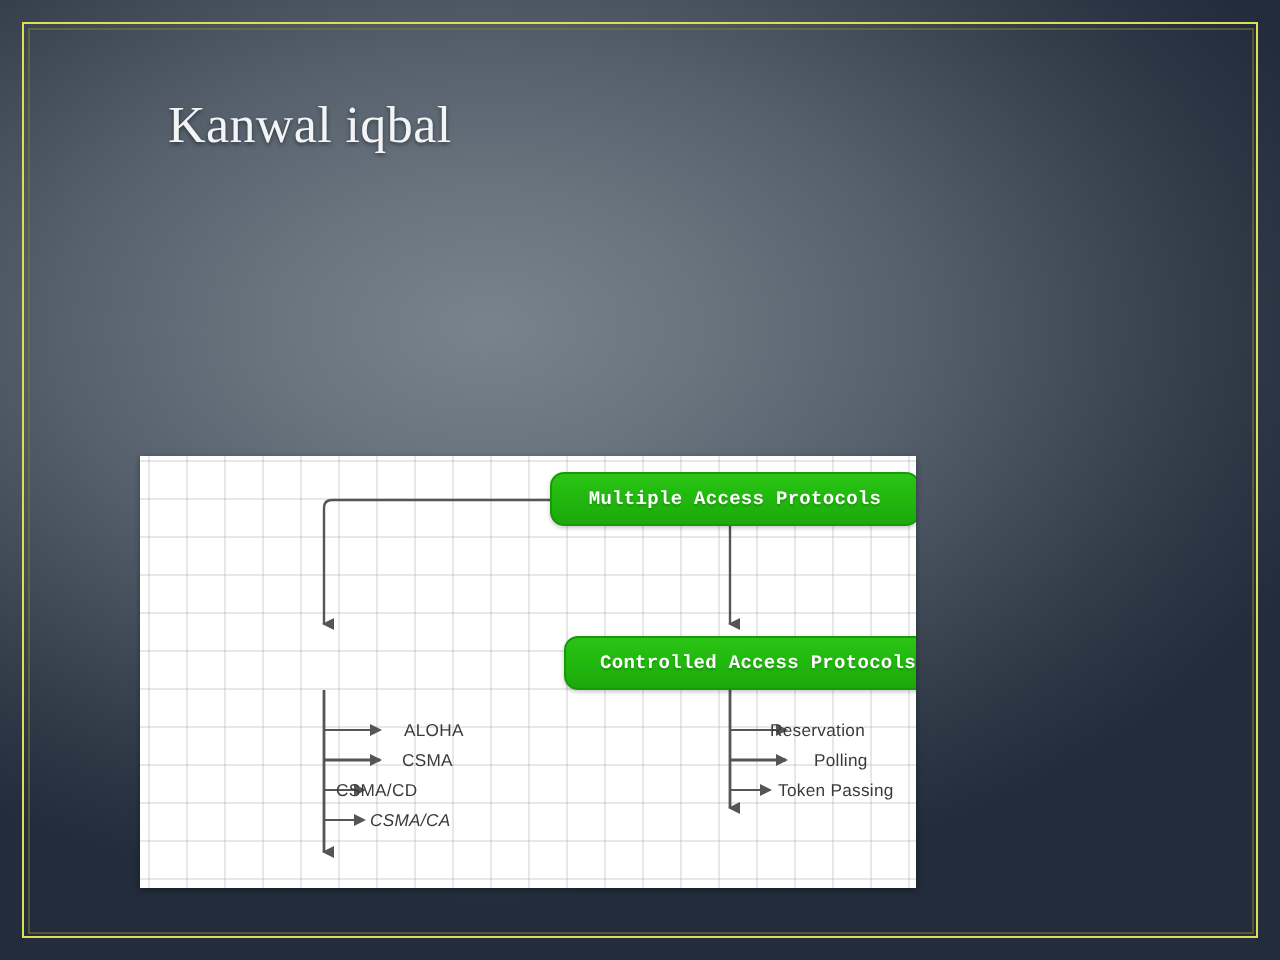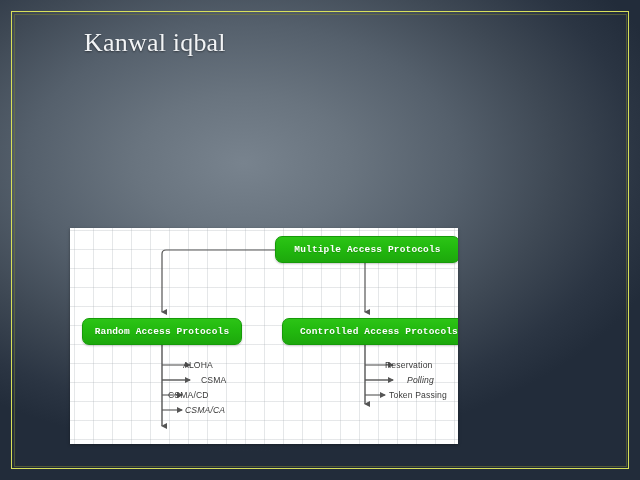--- a/index.html
+++ b/index.html
@@ -47,21 +47,21 @@
     top: 1.5px;
     right: 1.5px;
     bottom: 1.5px;
     border: 0.8px solid rgba(120,128,52,0.55);
   }
 
   
   .title-block {
     position: absolute;
     left: 84px;
-    top: 28px;
+    top: 48px;
     width: 440px;
     color: #f2f4f6;
     font-family: "Liberation Serif", "DejaVu Serif", serif;
     font-size: 26px;
     line-height: 30px;
     letter-spacing: 0.2px;
     text-shadow: 0 1px 2px rgba(0,0,0,0.45);
   }
   .title-line { display: block; white-space: pre; }
 
@@ -174,33 +174,30 @@
 
         <path d="M295,137 L323,137" fill="none" stroke="#555555" stroke-width="1.1" marker-end="url(#arrowRight)"></path>
         <path d="M295,152 L323,152" fill="none" stroke="#555555" stroke-width="1.4" marker-end="url(#arrowRight)"></path>
         <path d="M295,167 L315,167" fill="none" stroke="#555555" stroke-width="1.1" marker-end="url(#arrowRight)"></path>
       </svg>
 
       <div class="node node-root">
         <span>Multiple Access Protocols</span>
       </div>
 
-      <div class="node node-left">
-        <span>Random Access Protocols</span>
-      </div>
 
       <div class="node node-right">
         <span>Controlled Access Protocols</span>
       </div>
 
-      <div class="leaf-label" style="left:113px; top:132px;">ALOHA</div>
+      <div class="leaf-label" style="left:132px; top:132px;">ALOHA</div>
       <div class="leaf-label" style="left:131px; top:147px;">CSMA</div>
       <div class="leaf-label" style="left:98px; top:162px;">CSMA/CD</div>
       <div class="leaf-label" style="left:115px; top:177px;font-style:italic;">CSMA/CA</div>
 
       <div class="leaf-label" style="left:315px; top:132px;">Reservation</div>
-      <div class="leaf-label" style="left:337px; top:147px;font-style:italic;">Polling</div>
+      <div class="leaf-label" style="left:337px; top:147px;">Polling</div>
       <div class="leaf-label" style="left:319px; top:162px;">Token Passing</div>
 
     </div>
   </div>
 
 </div>
 
 </body></html>

